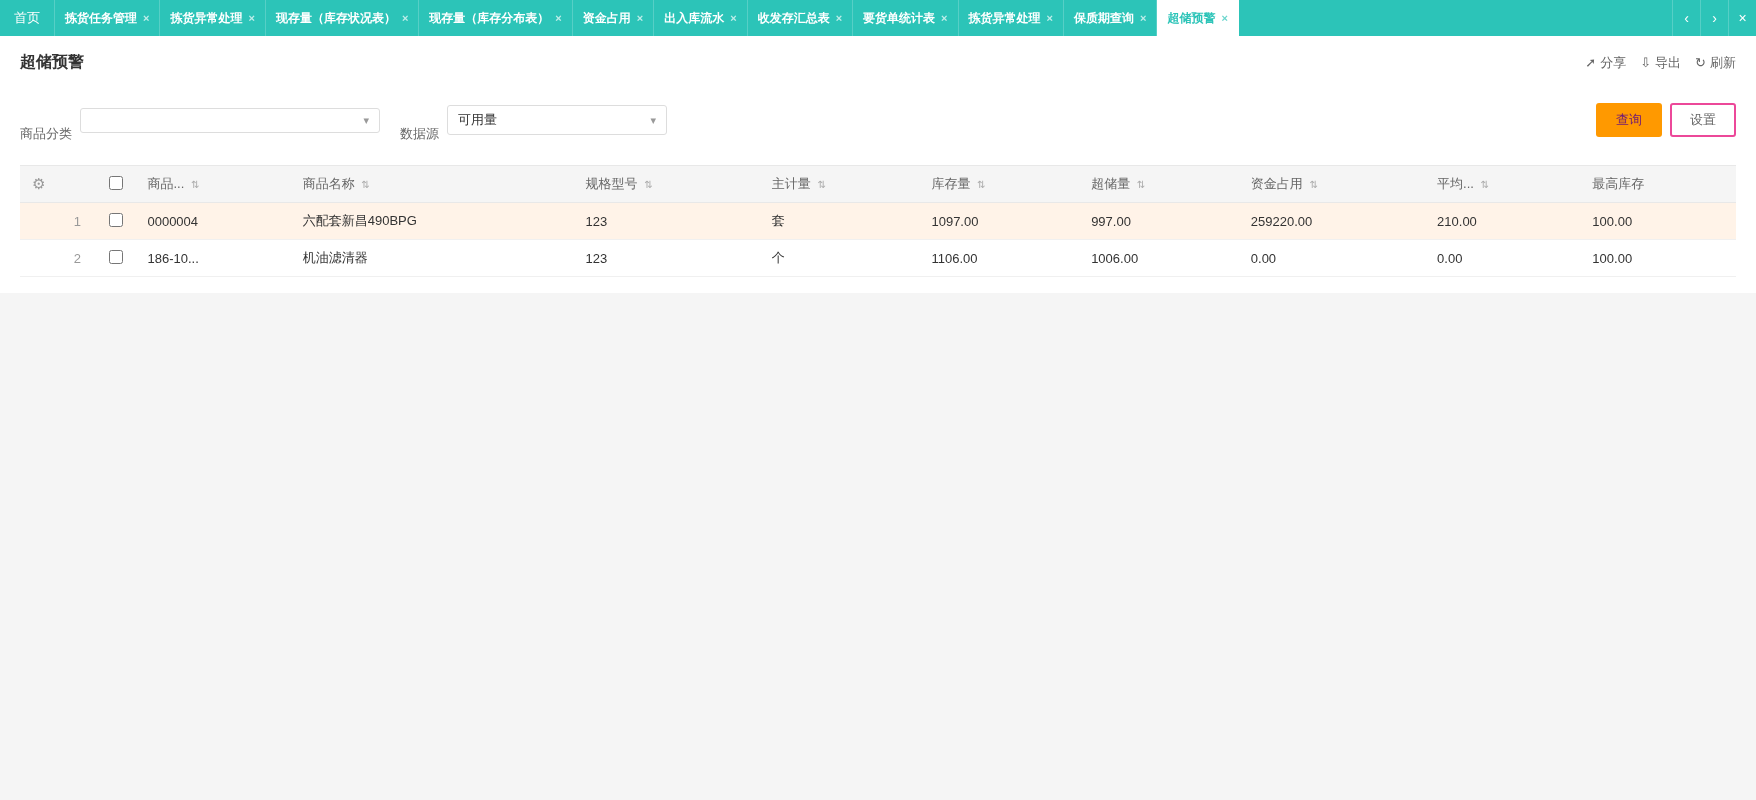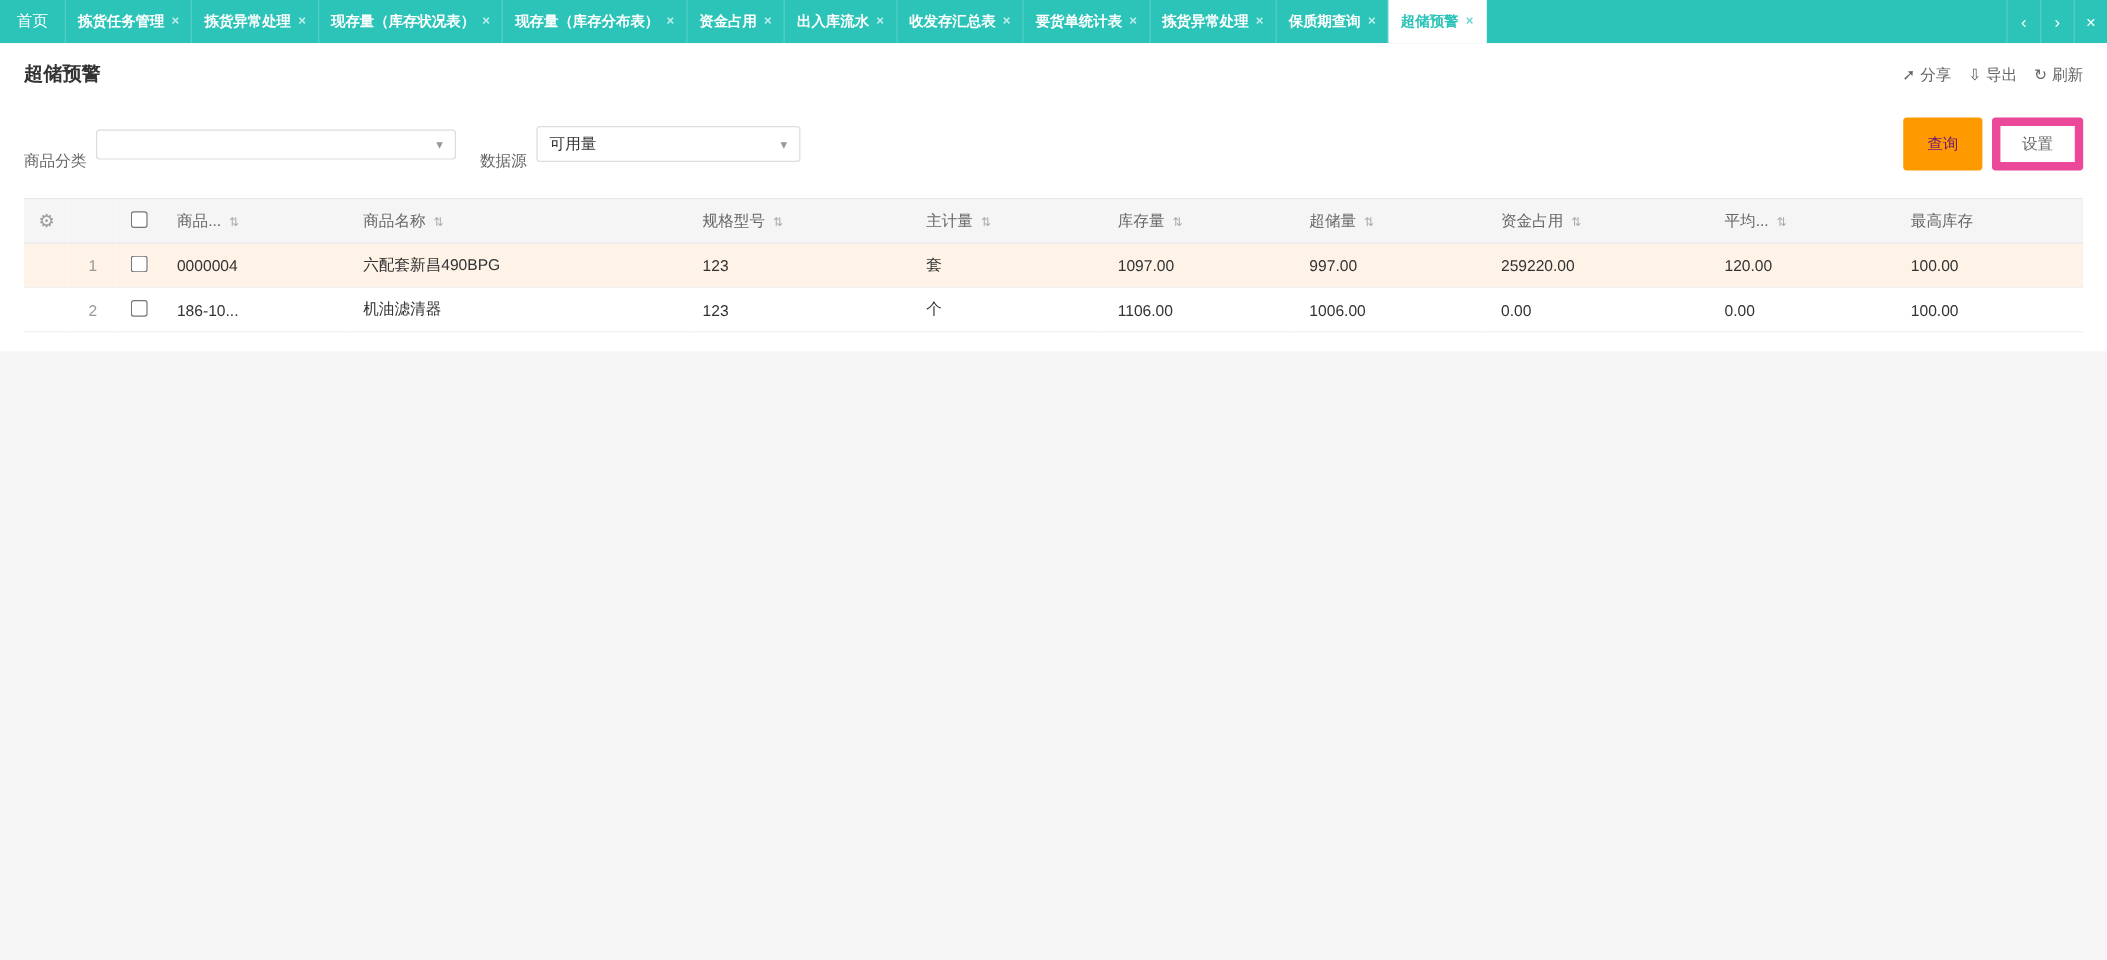--- a/index.html
+++ b/index.html
@@ -138,21 +138,21 @@
       color: #701a75;
       border: none;
       padding: 7px 20px;
       border-radius: 3px;
       cursor: pointer;
       font-size: 13px;
     }
     .btn-settings {
       background: #fff;
       color: #666;
-      border: 7px solid #ec4899;
+      border: 2px solid #ec4899;
       padding: 6px 18px;
       border-radius: 3px;
       cursor: pointer;
       font-size: 13px;
     }
 
     
     .data-table {
       width: 100%;
       border-collapse: collapse;
@@ -364,21 +364,21 @@
         <td class="col-checkbox">
           <input type="checkbox" class="checkbox-input" style="">
         </td>
         <td>0000004</td>
         <td>六配套新昌490BPG</td>
         <td>123</td>
         <td>套</td>
         <td>1097.00</td>
         <td>997.00</td>
         <td>259220.00</td>
-        <td>120.00</td>
+        <td>210.00</td>
         <td>100.00</td>
       </tr>
 
       <tr>
         <td></td>
         <td class="col-index">2</td>
         <td class="col-checkbox">
           <input type="checkbox" class="checkbox-input" style="">
         </td>
         <td>186-10...</td>

